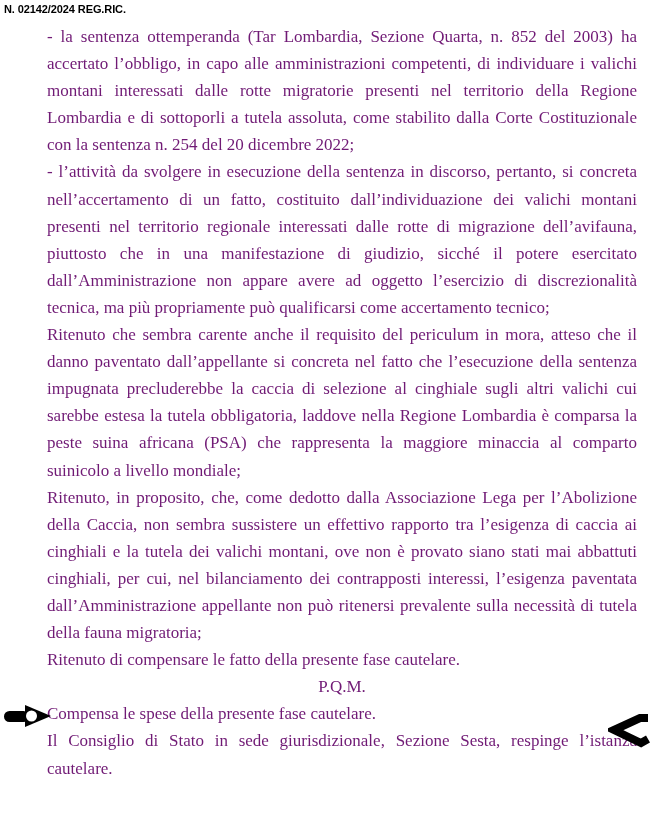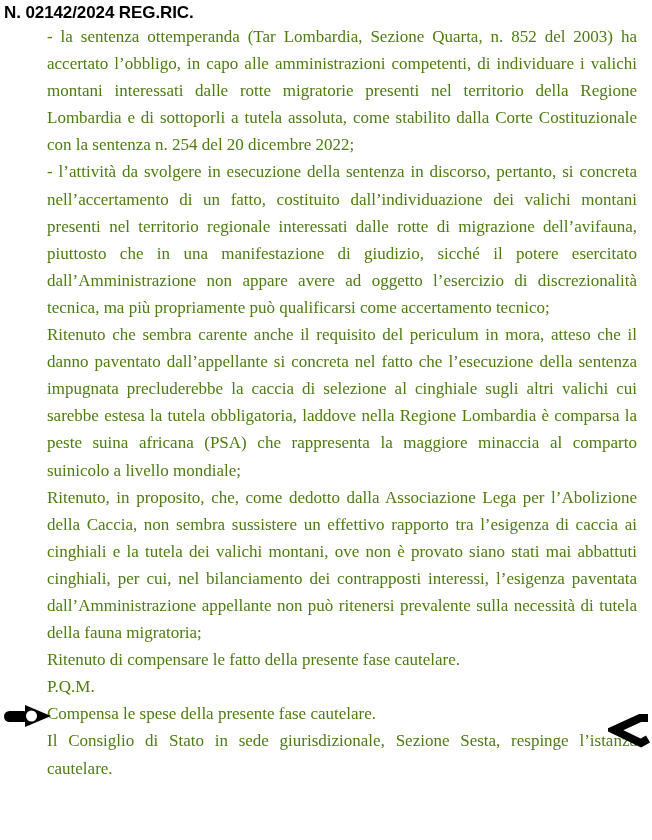--- a/index.html
+++ b/index.html
@@ -11,37 +11,37 @@
     overflow: hidden;
     color: #000000;
     font-family: "Liberation Serif", serif;
   }
   .case-header {
     position: absolute;
     left: 4px;
     top: 3px;
     font-family: "Liberation Sans", sans-serif;
     font-weight: 700;
-    font-size: 17px;
+    font-size: 11px;
     letter-spacing: -0.1px;
     color: #000000;
     white-space: nowrap;
   }
   .content {
     position: absolute;
     left: 47px;
     top: 23px;
     width: 590px;
     font-size: 17px;
     line-height: 27.1px;
     text-align: justify;
-    color: #4d7c0f;
+    color: #701a75;
   }
   .content p { margin: 0; padding: 0; }
-  .content p.center { }
+  .content p.center { text-align: center; }
   .annotation { position: absolute; }
   .annotation svg { display: block; }
 </style>
 </head>
 <body>
 
 <div class="page">
 
   <div class="case-header">N. 02142/2024 REG.RIC.</div>
 

